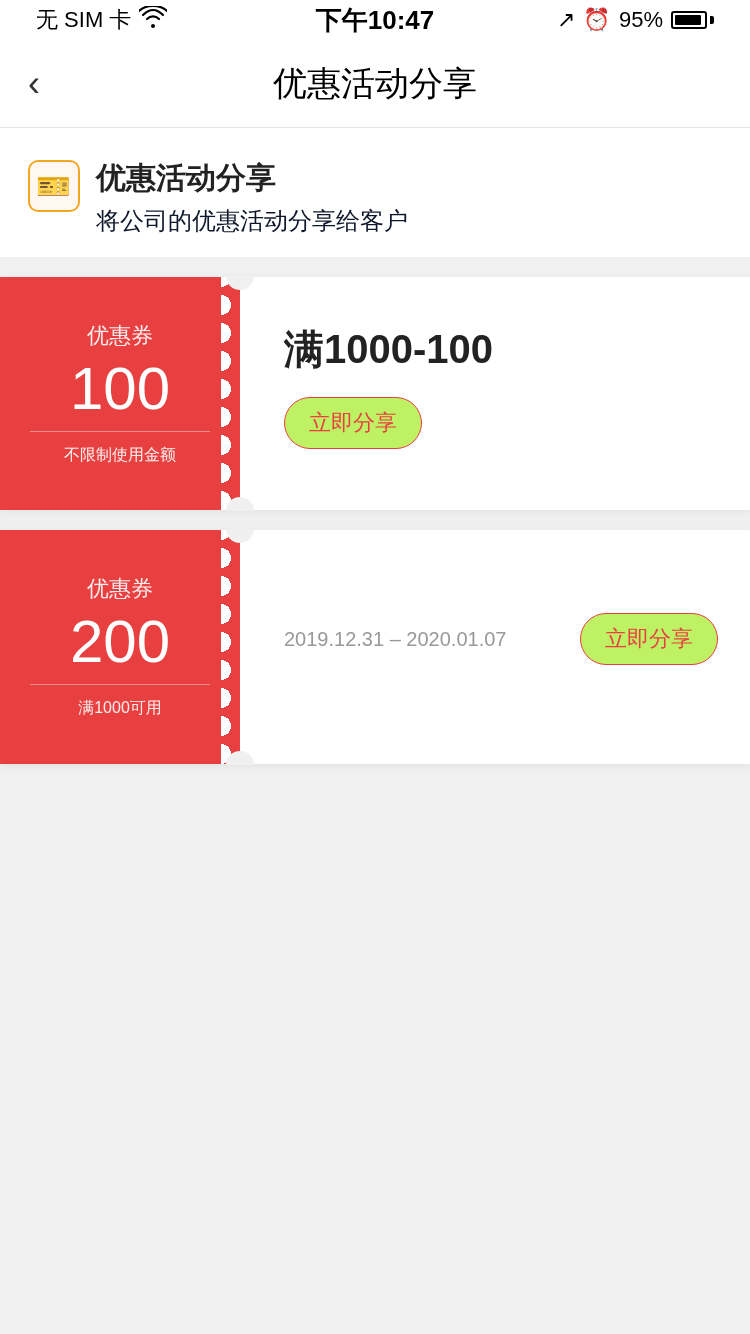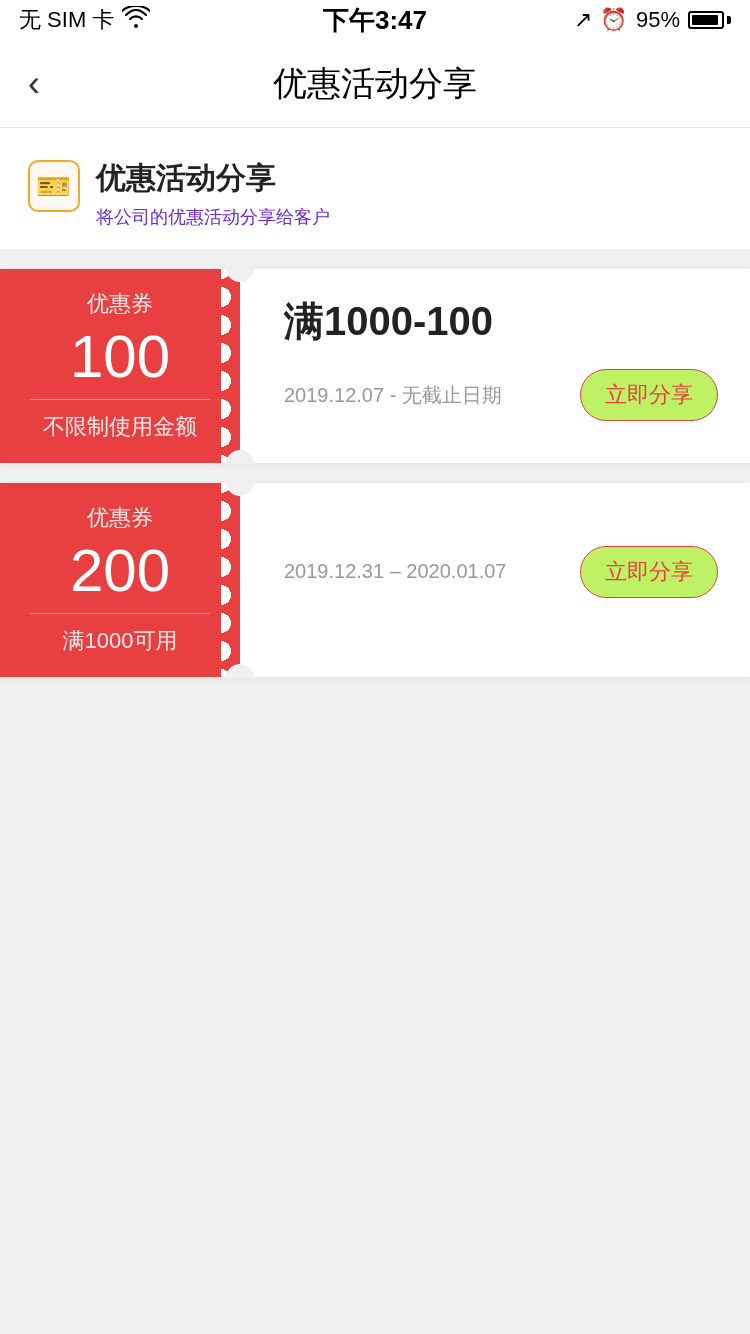--- a/index.html
+++ b/index.html
@@ -13,21 +13,21 @@
       overflow-x: hidden;
     }
 
     
     .status-bar {
       height: 40px;
       background: #fff;
       display: flex;
       align-items: center;
       justify-content: space-between;
-      padding: 0 19px;
+      padding: 0 36px;
       font-size: 24px;
       font-weight: 500;
     }
     .status-left {
       display: flex;
       align-items: center;
       gap: 8px;
       font-size: 22px;
     }
     .status-center {
@@ -118,22 +118,22 @@
       flex-shrink: 0;
       margin-top: 2px;
     }
     .section-text .section-title {
       font-size: 30px;
       font-weight: 600;
       color: #222;
       margin-bottom: 6px;
     }
     .section-text .section-desc {
-      font-size: 18px;
-      color: #6d28d9;
+      font-size: 24px;
+      color: #0f172a;
     }
 
     
     .coupon-list {
       padding: 0;
       display: flex;
       flex-direction: column;
       gap: 0;
     }
 
@@ -149,21 +149,21 @@
     }
 
     
     .coupon-left {
       width: 240px;
       background: #e84040;
       display: flex;
       flex-direction: column;
       align-items: center;
       justify-content: center;
-      padding: 20px 16px;
+      padding: 44px 16px;
       position: relative;
       flex-shrink: 0;
     }
 
     
     .coupon-left::after {
       content: '';
       position: absolute;
       right: -1px;
       top: 0;
@@ -221,21 +221,21 @@
       line-height: 1;
       margin-bottom: 12px;
     }
     .coupon-divider {
       width: 180px;
       height: 1px;
       background: rgba(255,255,255,0.4);
       margin-bottom: 12px;
     }
     .coupon-condition {
-      font-size: 22px;
+      font-size: 16px;
       color: rgba(255,255,255,0.9);
       text-align: center;
       line-height: 1.4;
     }
 
     
     .coupon-right {
       flex: 1;
       display: flex;
       flex-direction: column;
@@ -284,21 +284,21 @@
     <span>无 SIM 卡</span>
     <span>
       <svg width="28" height="22" viewBox="0 0 28 22">
         <path d="M14 18a2 2 0 100 4 2 2 0 000-4z" fill="#000"></path>
         <path d="M8 13c1.6-1.6 3.8-2.6 6-2.6s4.4 1 6 2.6" stroke="#000" stroke-width="2.2" fill="none" stroke-linecap="round"></path>
         <path d="M4 9C7.3 5.7 10.5 4 14 4s6.7 1.7 10 5" stroke="#000" stroke-width="2.2" fill="none" stroke-linecap="round"></path>
         <path d="M0 5C4 1 8.8 0 14 0s10 1 14 5" stroke="#000" stroke-width="2.2" fill="none" stroke-linecap="round"></path>
       </svg>
     </span>
   </div>
-  <div class="status-center">下午3:47</div>
+  <div class="status-center">下午10:47</div>
   <div class="status-right">
     <span>↗</span>
     <span>⏰</span>
     <span>95%</span>
     <div class="battery-icon">
       <div class="battery-body">
         <div class="battery-fill"></div>
       </div>
       <div class="battery-tip"></div>
     </div>
@@ -326,21 +326,20 @@
       <div class="coupon-type-label">优惠券</div>
       <div class="coupon-value">100</div>
       <div class="coupon-divider"></div>
       <div class="coupon-condition">不限制使用金额</div>
       <div class="coupon-notch-top"></div>
       <div class="coupon-notch-bottom"></div>
     </div>
     <div class="coupon-right">
       <div class="coupon-name">满1000-100</div>
       <div class="coupon-footer">
-        <div class="coupon-date">2019.12.07 - 无截止日期</div>
         <button class="share-btn">立即分享</button>
       </div>
     </div>
   </div>
     <div class="coupon-card">
     <div class="coupon-left">
       <div class="coupon-type-label">优惠券</div>
       <div class="coupon-value">200</div>
       <div class="coupon-divider"></div>
       <div class="coupon-condition">满1000可用</div>

